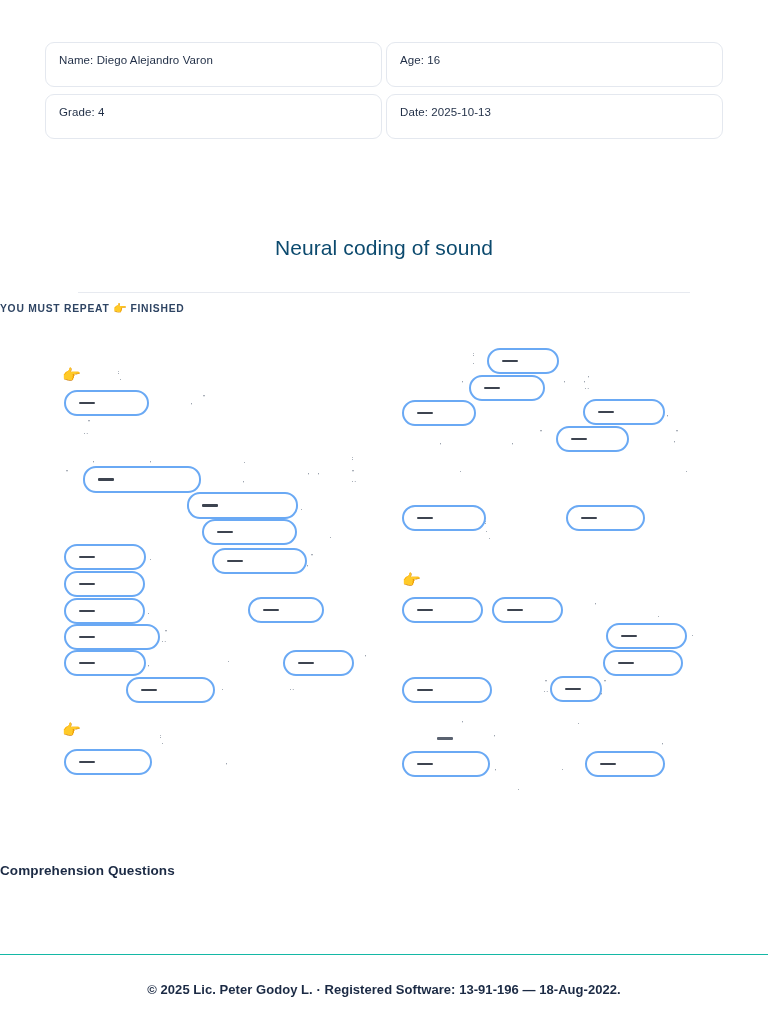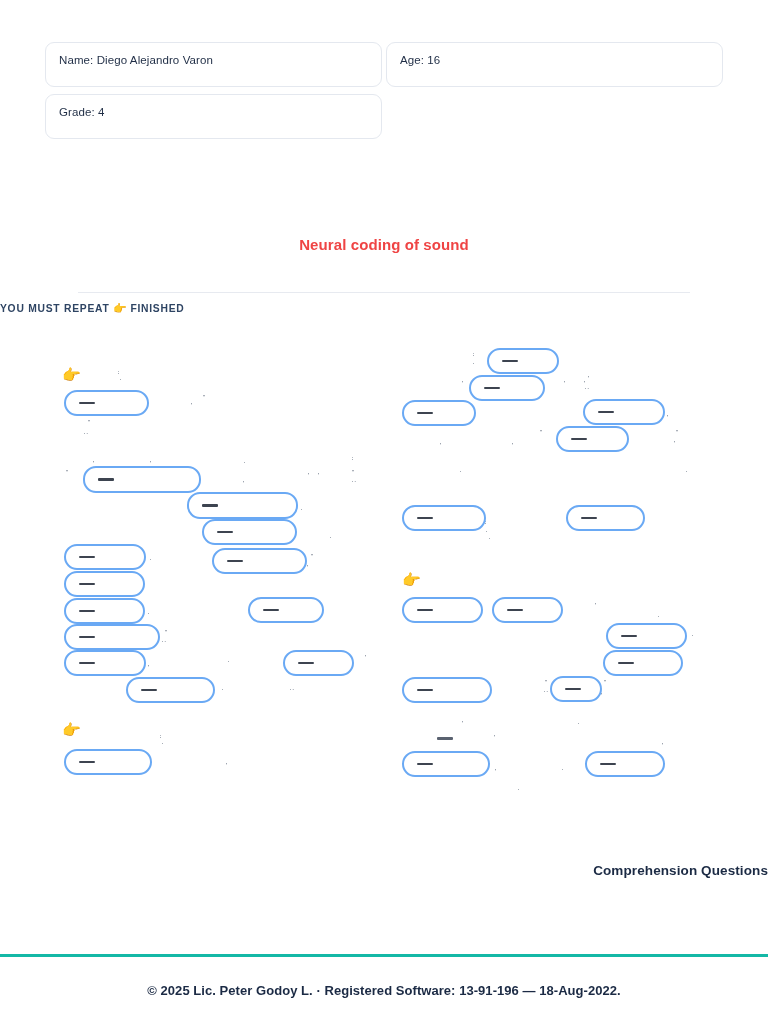--- a/index.html
+++ b/index.html
@@ -44,23 +44,23 @@
   .meta-field.empty { border: none; background: transparent; }
 
   
   .title-wrap {
     position: absolute;
     left: 0; top: 236px;
     width: 768px;
     text-align: center;
   }
   .doc-title {
-    font-size: 15px;
-    font-weight: bold;
-    color: #ef4444;
+    font-size: 21px;
+    font-weight: normal;
+    color: #0c4a6e;
     letter-spacing: 0.1px;
     margin: 0;
   }
   .doc-subtitle {
     font-size: 12.2px;
     color: #3d4a60;
     margin: 16px 0 0 0;
     letter-spacing: 0.05px;
   }
   .rule {
@@ -128,21 +128,21 @@
     color: #2b3a52;
     font-family: "Liberation Serif", serif;
     white-space: nowrap;
   }
 
   
   .comp-title {
     position: absolute;
     left: 0; top: 863px;
     width: 768px;
-    text-align: right;
+    text-align: left;
     font-size: 13.5px;
     font-weight: bold;
     color: #1b2a44;
     letter-spacing: 0.1px;
   }
   .question-card {
     position: absolute;
     left: 64px; top: 917px;
     width: 640px;
     height: 72px;
@@ -156,21 +156,21 @@
     color: #1b2a44;
   }
 
   
   .footer {
     position: absolute;
     left: 0; bottom: 0;
     width: 768px;
     height: 70px;
     background: #ffffff;
-    border-top: 3px solid #14b8a6;
+    border-top: 1px solid #14b8a6;
     display: flex;
     align-items: center;
     justify-content: center;
     font-size: 13px;
     font-weight: bold;
     color: #1b2a44;
     letter-spacing: 0.05px;
   }
 </style>
 </head>
@@ -180,20 +180,23 @@
 
   <div class="meta-grid">
     <div class="meta-field">
         <span>Name: Diego Alejandro Varon</span>
       </div>
     <div class="meta-field">
         <span>Age: 16</span>
       </div>
     <div class="meta-field">
         <span>Grade: 4</span>
+      </div>
+    <div class="meta-field">
+        <span>Date: 2025-10-13</span>
       </div>
     <div class="meta-field empty"></div>
   </div>
 
   <div class="title-wrap">
     <div class="doc-title">Neural coding of sound</div>
   </div>
   <div class="rule"></div>
   <div class="instruction">
     <span>YOU MUST REPEAT</span>

